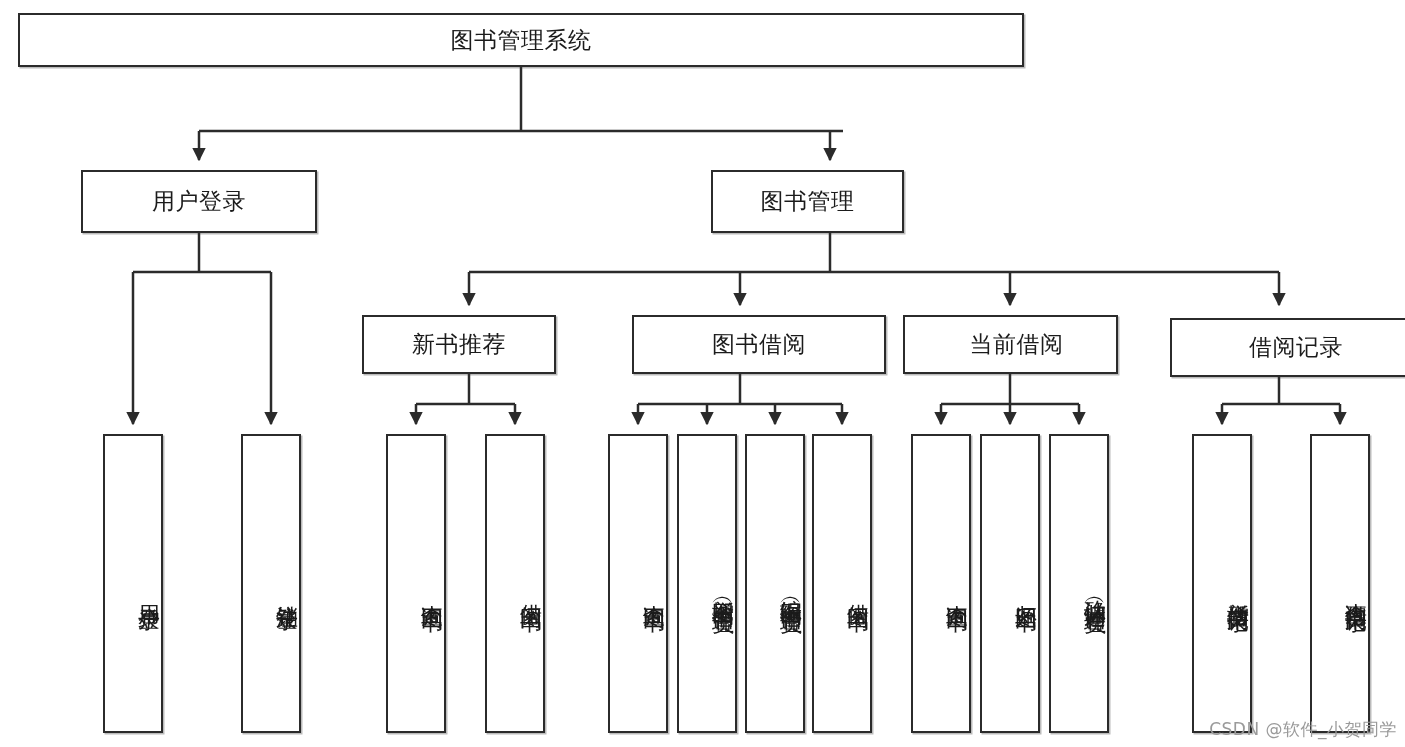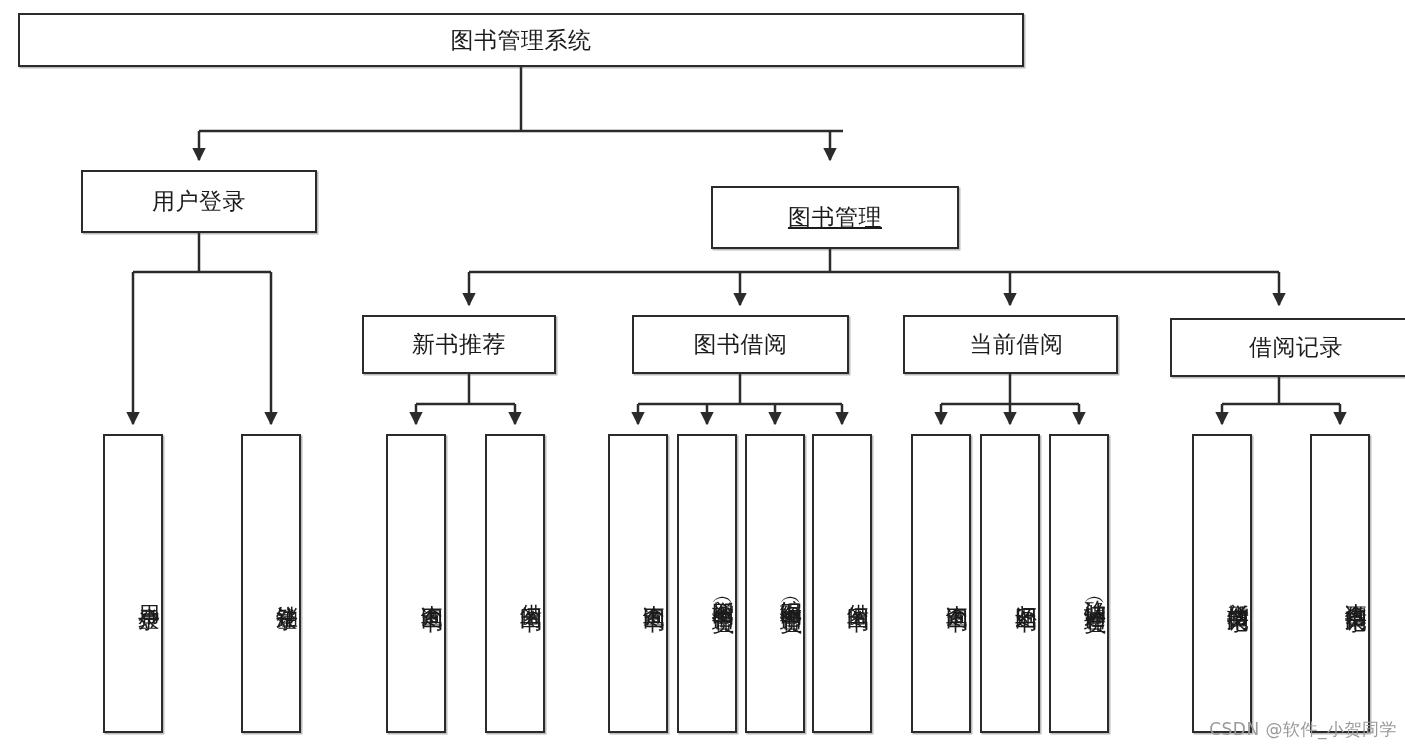--- a/index.html
+++ b/index.html
@@ -122,28 +122,28 @@
     </g>
   </svg>
 
   <div class="node h" style="left:18px; top:13px; width:1006px; height:54px;">
     <span>图书管理系统</span>
   </div>
 
   <div class="node h" style="left:81px; top:170px; width:236px; height:63px;">
     <span>用户登录</span>
   </div>
-  <div class="node h" style="left:711px; top:186px; width:248px; height:63px;text-decoration:underline;">
+  <div class="node h" style="left:711px; top:170px; width:193px; height:63px;">
     <span>图书管理</span>
   </div>
 
   <div class="node h" style="left:362px; top:315px; width:194px; height:59px;">
     <span>新书推荐</span>
   </div>
-  <div class="node h" style="left:632px; top:315px; width:217px; height:59px;">
+  <div class="node h" style="left:632px; top:315px; width:254px; height:59px;">
     <span>图书借阅</span>
   </div>
   <div class="node h" style="left:903px; top:315px; width:215px; height:59px;padding-left:12px;">
     <span>当前借阅</span>
   </div>
   <div class="node h" style="left:1170px; top:318px; width:252px; height:59px;">
     <span>借阅记录</span>
   </div>
 
   <div class="node v" style="left:103px; top:434px; width:60px; height:299px;">

